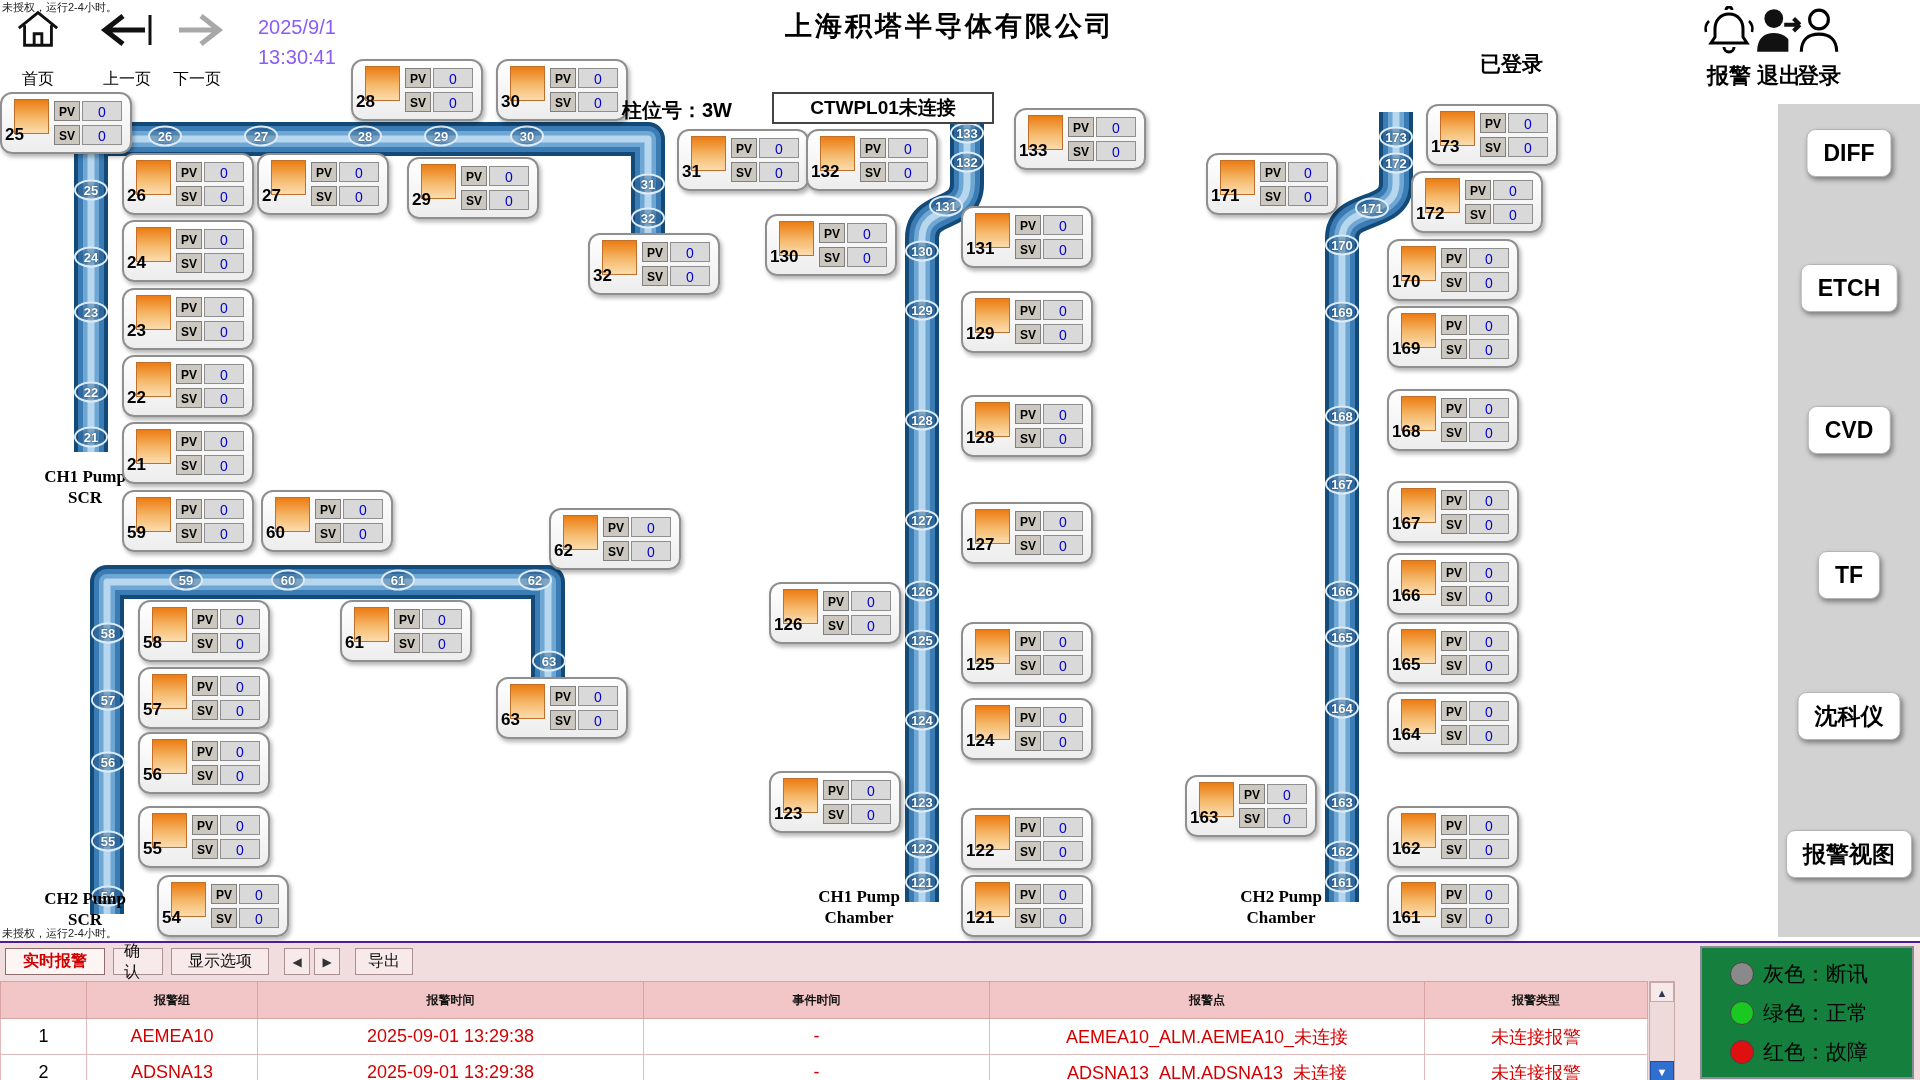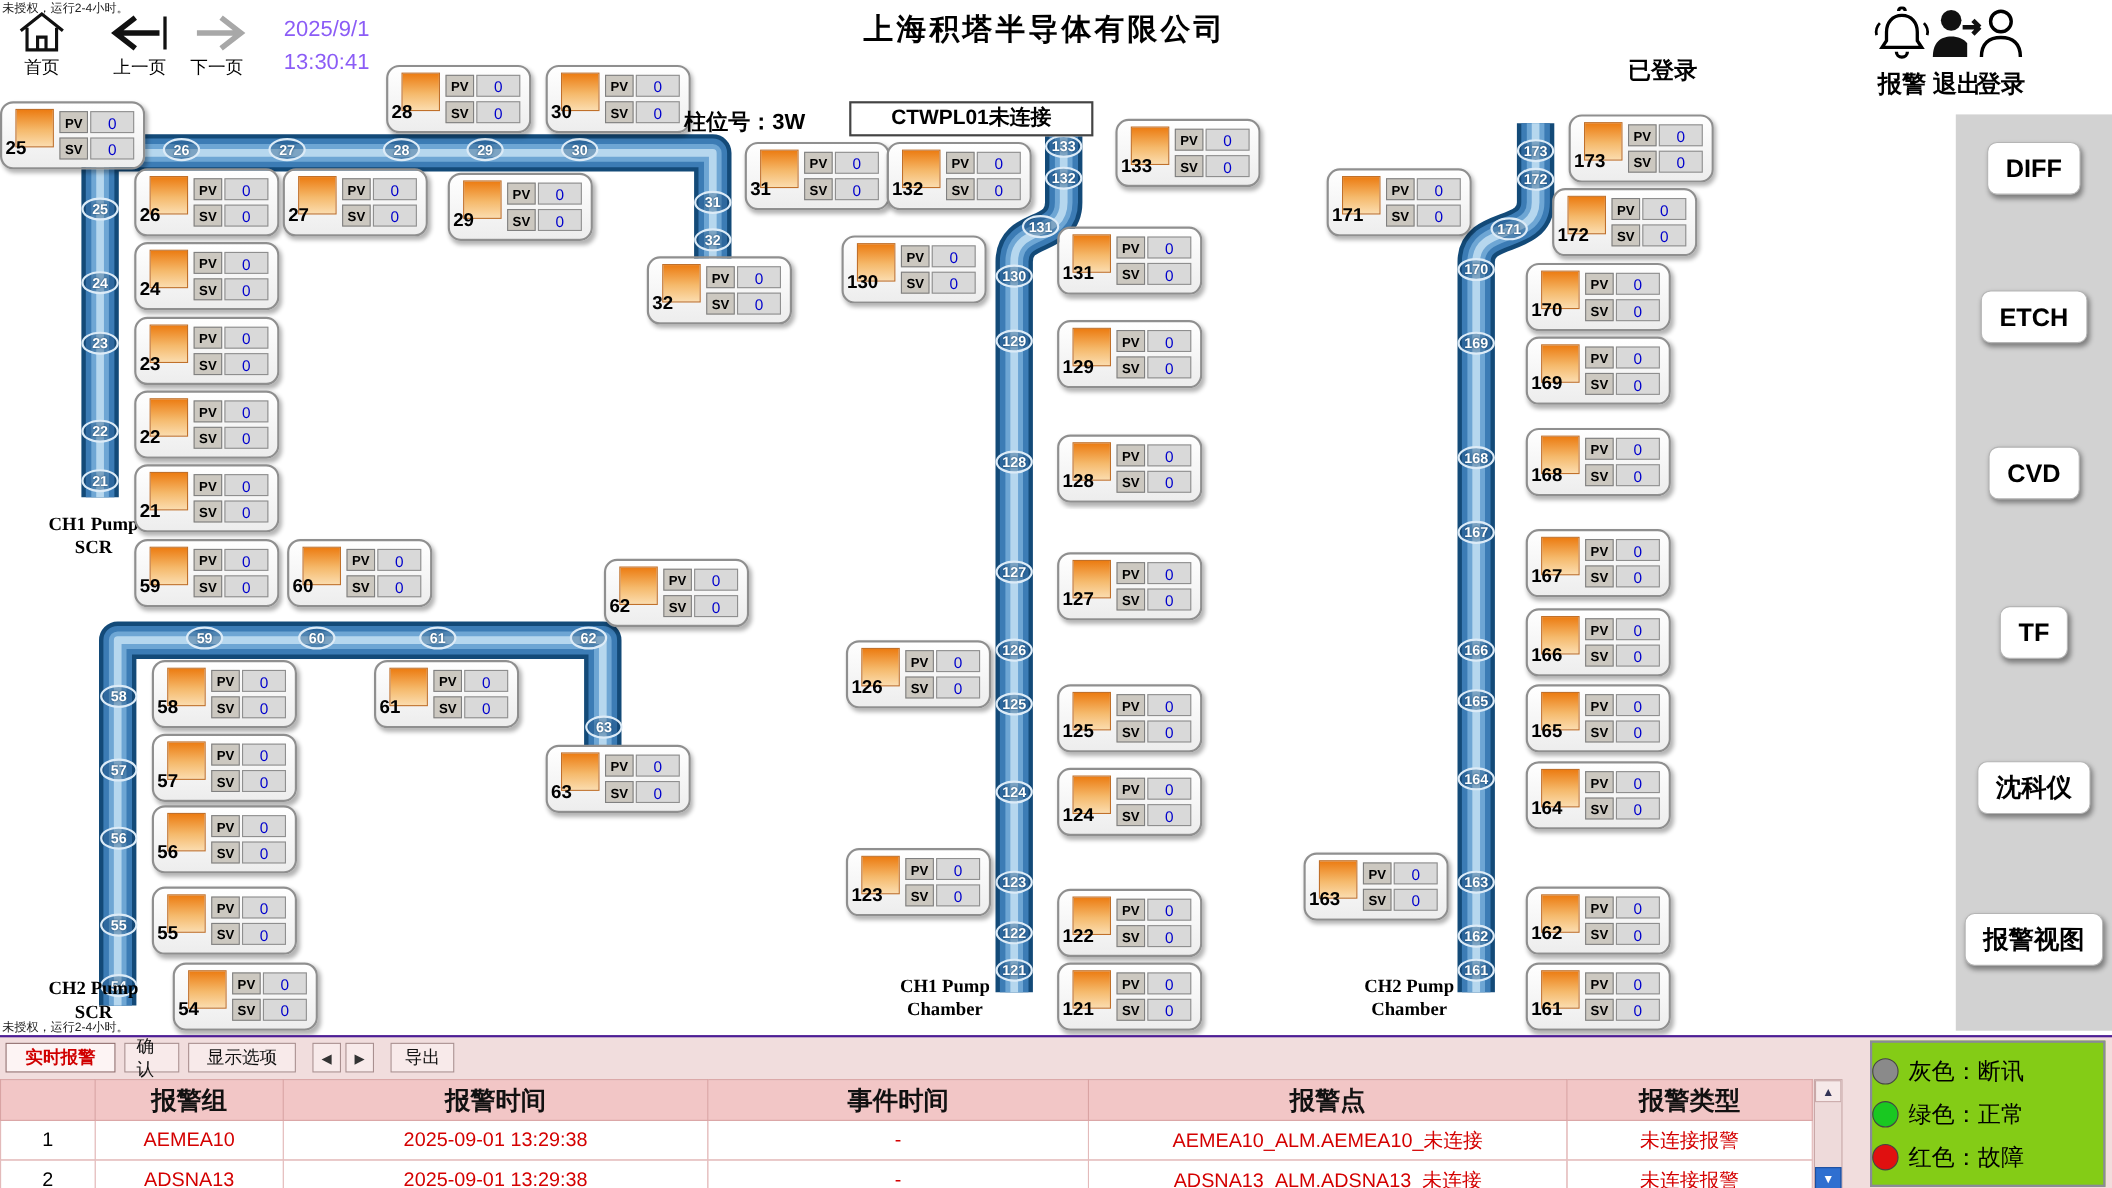--- a/index.html
+++ b/index.html
@@ -4,21 +4,21 @@
 <style>
   html,body{margin:0;padding:0;}
   body{width:1920px;height:1080px;overflow:hidden;background:#ffffff;
        font-family:"Liberation Sans","DejaVu Sans",sans-serif;position:relative;}
   #stage{position:absolute;inset:0;}
 
   .wm{position:absolute;left:2px;font-size:11px;color:#222;z-index:40;white-space:nowrap;}
 
   
   .nav-item{position:absolute;text-align:center;z-index:10;cursor:pointer;}
-  .nav-label{font-size:16px;color:#000;margin-top:1px;}
+  .nav-label{font-size:16px;color:#000;margin-top:19px;}
   .nav-item svg{display:block;margin:0 auto;}
 
   .datetime{position:absolute;left:258px;top:12px;font-size:20px;color:#8b5cf6;line-height:30px;z-index:10;}
 
   .title-wrap{position:absolute;left:560px;top:8px;width:780px;text-align:center;z-index:10;}
   .company{font-size:27px;font-weight:bold;letter-spacing:3px;color:#000;}
   .sys-title{font-size:24px;font-weight:bold;margin-top:9px;color:#000;}
 
   .col-label{position:absolute;left:622px;top:97px;font-size:20px;font-weight:bold;z-index:10;}
   .status-box{position:absolute;left:772px;top:92px;width:218px;height:28px;background:#fff;
@@ -66,35 +66,35 @@
 
   
   .alarm-panel{position:absolute;left:0;top:941px;width:1920px;height:139px;background:#f1dddd;
       border-top:2px solid #4c1d95;z-index:20;}
   .tab-btn{position:absolute;top:5px;height:27px;background:#f8eaea;border:1px solid #a98f8f;
       font-size:16px;display:flex;align-items:center;padding:0 10px;cursor:pointer;color:#111;box-sizing:border-box;}
   .tab-active{color:#d00000;font-weight:bold;background:#fdf4f4;border-color:#8f6d6d;}
   .pager{justify-content:center;width:26px;padding:0;font-size:12px;color:#333;}
 
   #alarm-table{border-collapse:collapse;table-layout:fixed;width:1647px;position:absolute;left:0;top:38px;}
-  #alarm-table th{height:34px;background:#f2c6c6;border:1px solid #d9a3a3;font-size:23px;font-weight:bold;color:#111;}
+  #alarm-table th{height:34px;background:#f2c6c6;border:1px solid #d9a3a3;font-size:12px;font-weight:bold;color:#111;}
   #alarm-table td{height:33px;background:#ffffff;border:1px solid #e3baba;font-size:18px;text-align:center;
       overflow:hidden;white-space:nowrap;}
   #alarm-table td.red{color:#d40000;}
   #alarm-table td.idx{color:#000;}
 
   .vscroll{position:absolute;left:1649px;top:38px;width:26px;height:101px;background:#eedada;
       border:1px solid #c9a8a8;box-sizing:border-box;}
   .vs-btn{position:absolute;left:0;right:0;height:20px;text-align:center;line-height:20px;font-size:11px;
       background:#f6e9e9;border:1px solid #c9a8a8;box-sizing:border-box;color:#335;cursor:pointer;}
   .vs-up{top:0;}
   .vs-down{bottom:0;background:#2f6fd0;color:#fff;border-color:#1d4f9e;}
 
-  .legend{position:absolute;left:1700px;top:3px;width:214px;height:133px;background:#84cc16;border:2px solid #8a8a99;
-      box-sizing:border-box;padding:6px 0;display:flex;flex-direction:column;justify-content:space-around;}
+  .legend{position:absolute;left:1700px;top:3px;width:214px;height:133px;background:#15803d;border:2px solid #8a8a99;
+      box-sizing:border-box;padding:6px 28px;display:flex;flex-direction:column;justify-content:space-around;}
   .legend-item{display:flex;align-items:center;gap:9px;font-size:21px;color:#000;}
   .legend-dot{width:22px;height:22px;border-radius:50%;border:1px solid #444;flex:0 0 22px;}
 </style>
 </head>
 <body>
 
 <div id="stage">
 
   <div class="wm" style="top:0">未授权，运行2-4小时。</div>
   <div class="wm" style="top:926px">未授权，运行2-4小时。</div>

